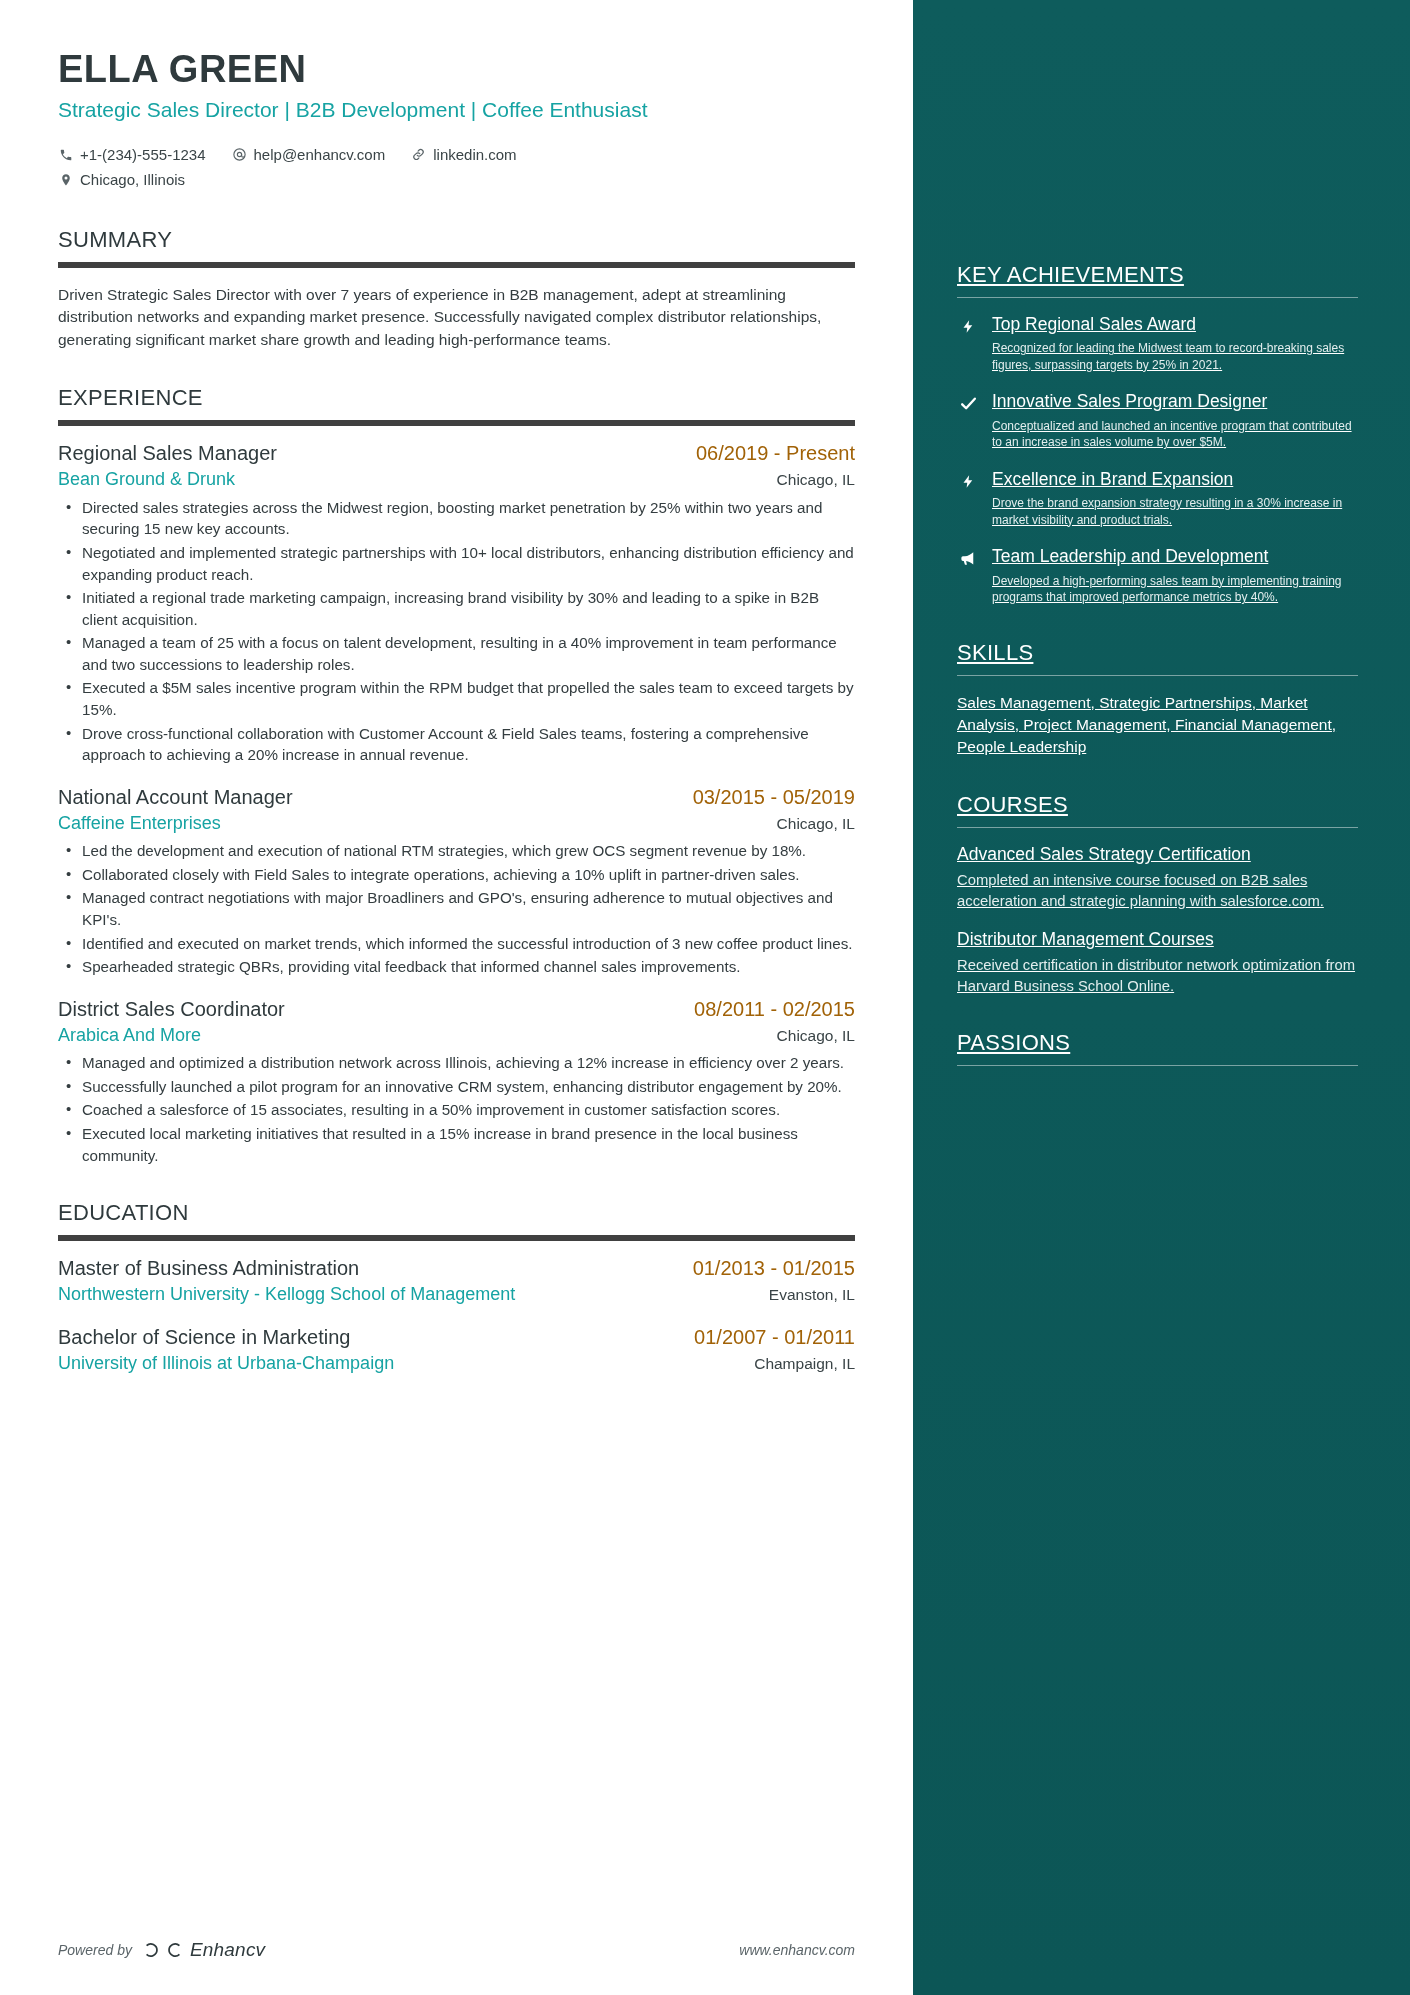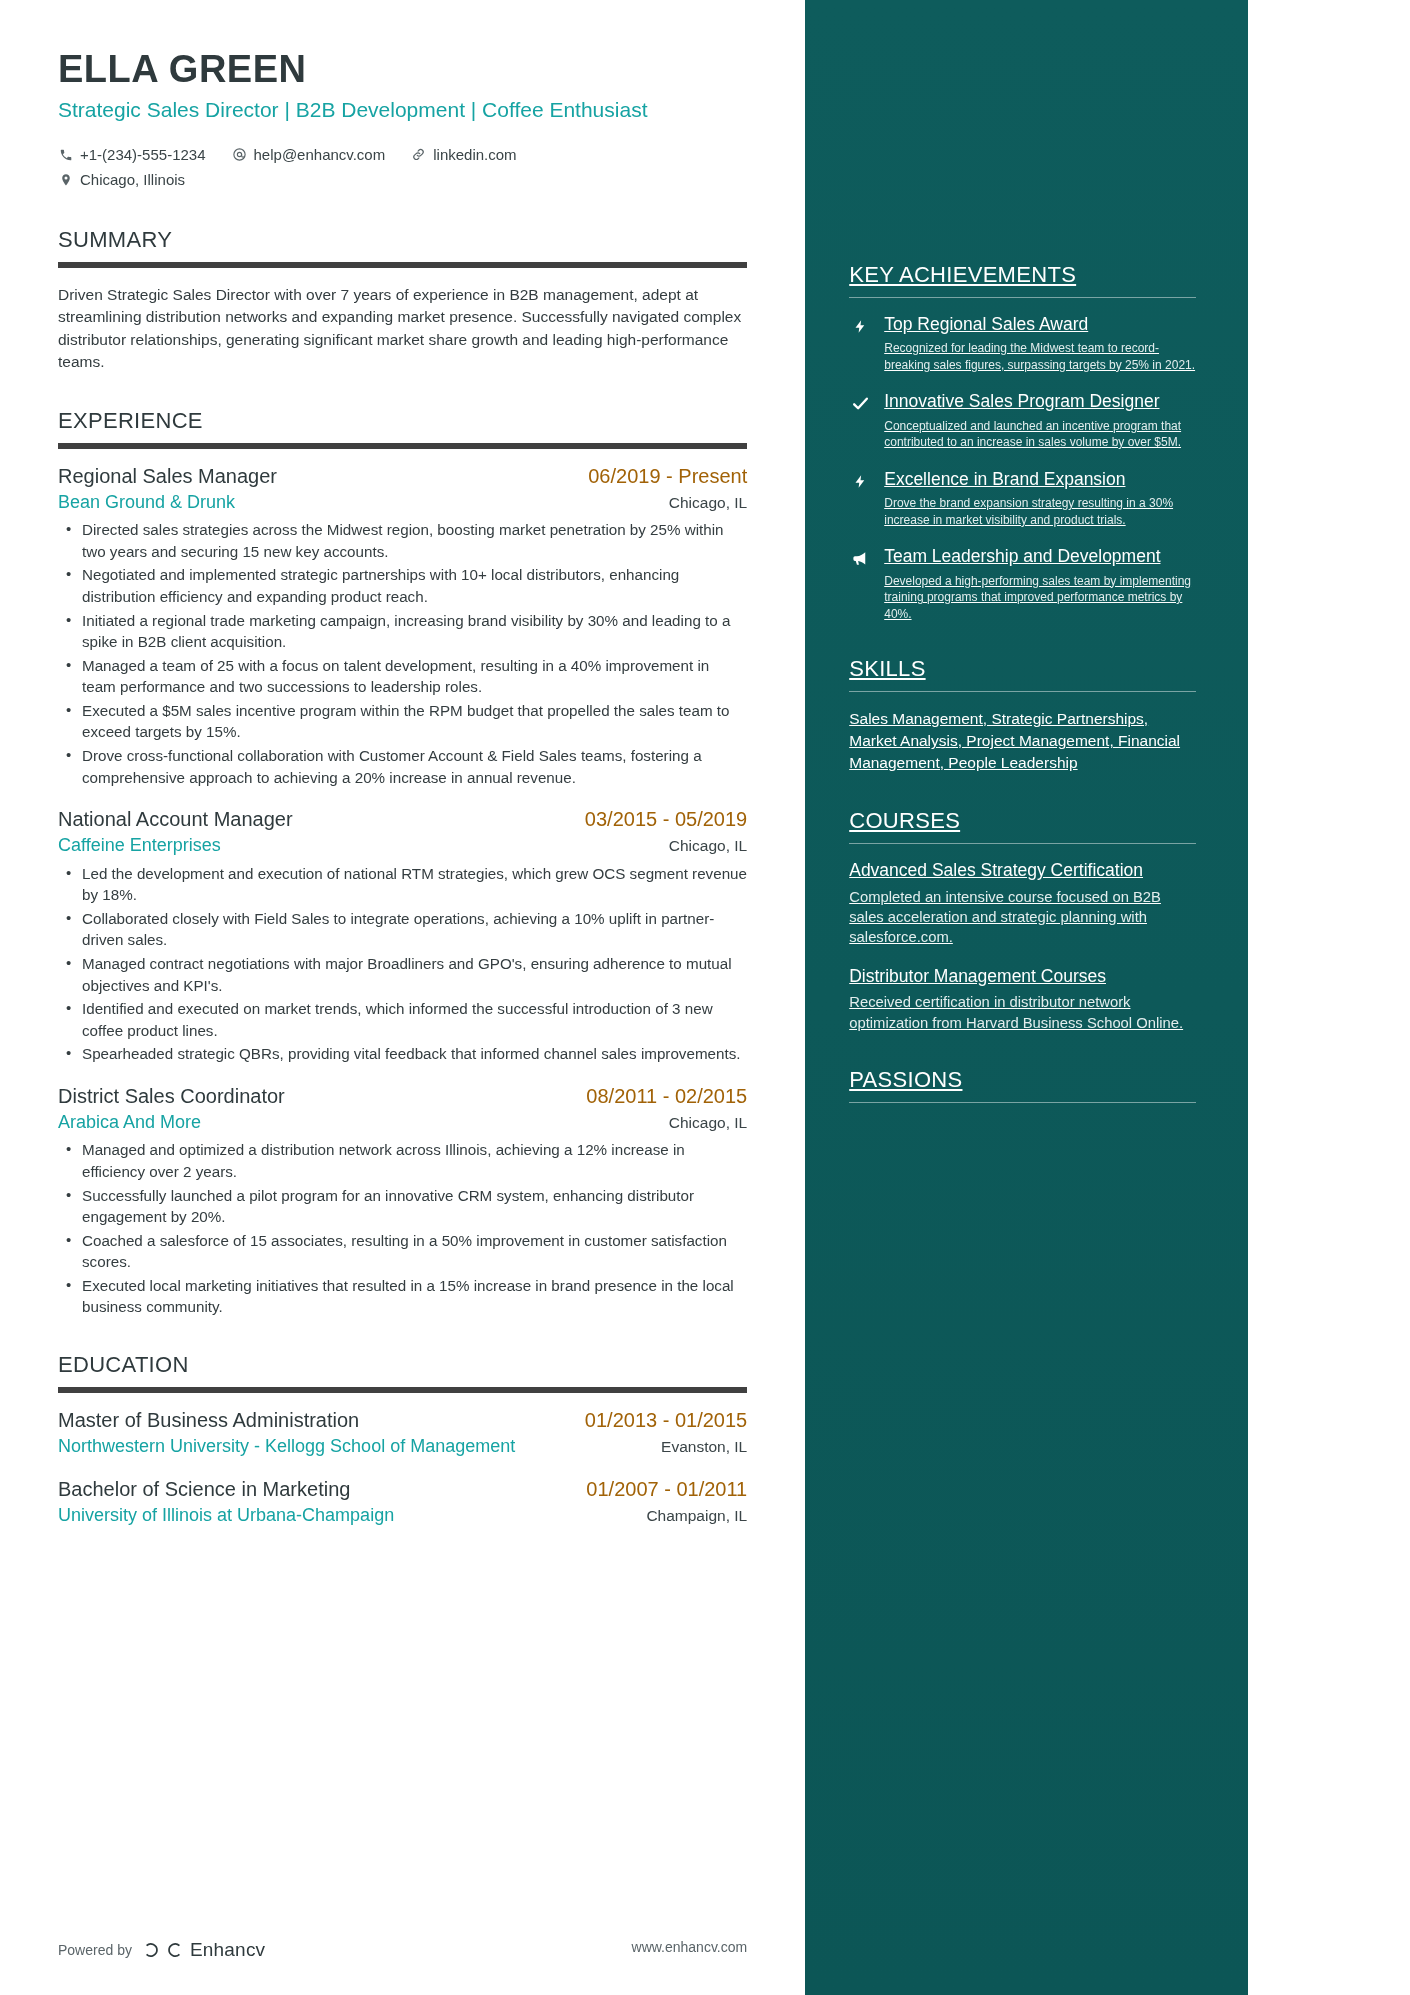--- a/index.html
+++ b/index.html
@@ -5,21 +5,21 @@
   * { box-sizing: border-box; margin: 0; padding: 0; }
   html, body {
     width: 1410px;
     height: 1995px;
     background: #ffffff;
     font-family: "Liberation Sans", sans-serif;
     color: #2d3639;
   }
   .page {
     position: relative;
-    width: 1248px;
+    width: 1410px;
     height: 1995px;
     display: flex;
     overflow: hidden;
   }
   
   .left {
     width: 913px;
     padding: 48px 58px 0 58px;
     position: relative;
   }
@@ -135,24 +135,25 @@
   .edu { margin-bottom: 4px; }
   .edu + .edu { margin-top: 20px; }
 
   
   .footer {
     position: absolute;
     left: 58px;
     right: 58px;
     bottom: 34px;
     display: flex;
-    align-items: flex-start;
+    align-items: center;
     justify-content: space-between;
     font-size: 14px;
     color: #5a6468;
+    font-style: italic;
   }
   .powered {
     display: flex;
     align-items: center;
     gap: 12px;
   }
   .enhancv-mark {
     display: flex;
     align-items: center;
     gap: 8px;

